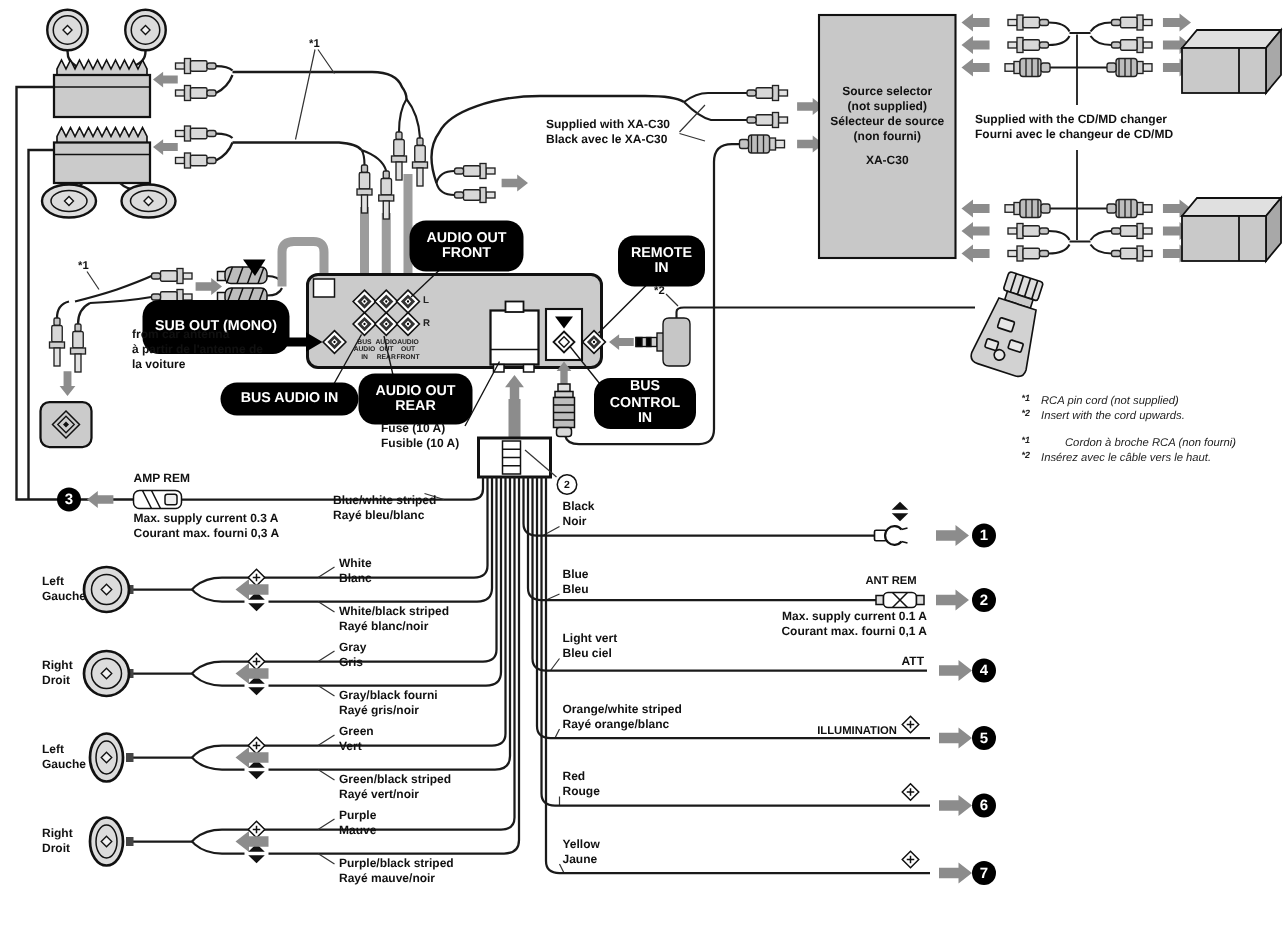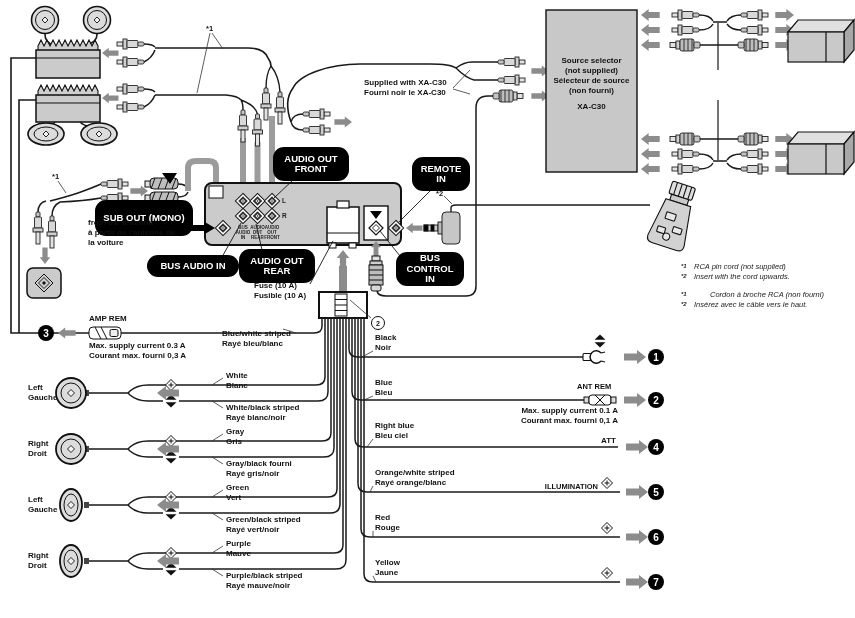--- a/index.html
+++ b/index.html
@@ -429,29 +429,33 @@
       <div>Fusible (10 A)</div>
 </div>
 <div class="lbl" style="left:88px;top:218px;">
   <div>from car antenna</div>
       <div>à partir de l'antenne de</div>
       <div>la voiture</div>
 </div>
 
 <div class="lbl" style="left:364px;top:78px;">
   <div>Supplied with XA-C30</div>
-      <div>Fourni noir le XA-C30</div>
+      <div>Black avec le XA-C30</div>
 </div>
 <div class="lbl" style="left:548px;top:56px;width:87px;text-align:center;">
   <div>Source selector</div>
       <div>(not supplied)</div>
   <div>Sélecteur de source</div>
       <div>(non fourni)</div>
   <div style="margin-top:6px;">XA-C30</div>
 </div>
+<div class="lbl" style="left:650px;top:75px;">
+  <div>Supplied with the CD/MD changer</div>
+      <div>Fourni avec le changeur de CD/MD</div>
+</div>
 
 <div class="lbl" style="left:89px;top:314px;">AMP REM</div>
 <div class="lbl" style="left:89px;top:341px;">
   <div>Max. supply current 0.3 A</div>
       <div>Courant max. fourni 0,3 A</div>
 </div>
 <div class="lbl" style="left:222px;top:306px;margin-top:23px;">
   <div>Blue/white striped</div>
       <div>Rayé bleu/blanc</div>
 </div>
@@ -521,21 +525,21 @@
       <div>Bleu</div>
 </div>
 <div class="lbl sm" style="left:577px;top:382px;">ANT REM</div>
 <div class="lbl rt" style="left:470px;top:406px;width:148px;">
   <div>Max. supply current 0.1 A</div>
       <div>Courant max. fourni 0,1 A</div>
 </div>
 <div class="disc" style="left:648px;top:392px;">2</div>
 
 <div class="lbl" style="left:375px;top:421px;">
-  <div>Right blue</div>
+  <div>Light vert</div>
       <div>Bleu ciel</div>
 </div>
 <div class="lbl rt" style="left:580px;top:436px;width:36px;">ATT</div>
 <div class="disc" style="left:648px;top:439px;">4</div>
 
 <div class="lbl" style="left:375px;top:468px;">
   <div>Orange/white striped</div>
       <div>Rayé orange/blanc</div>
 </div>
 <div class="lbl rt sm" style="left:510px;top:482px;width:88px;">ILLUMINATION</div>

